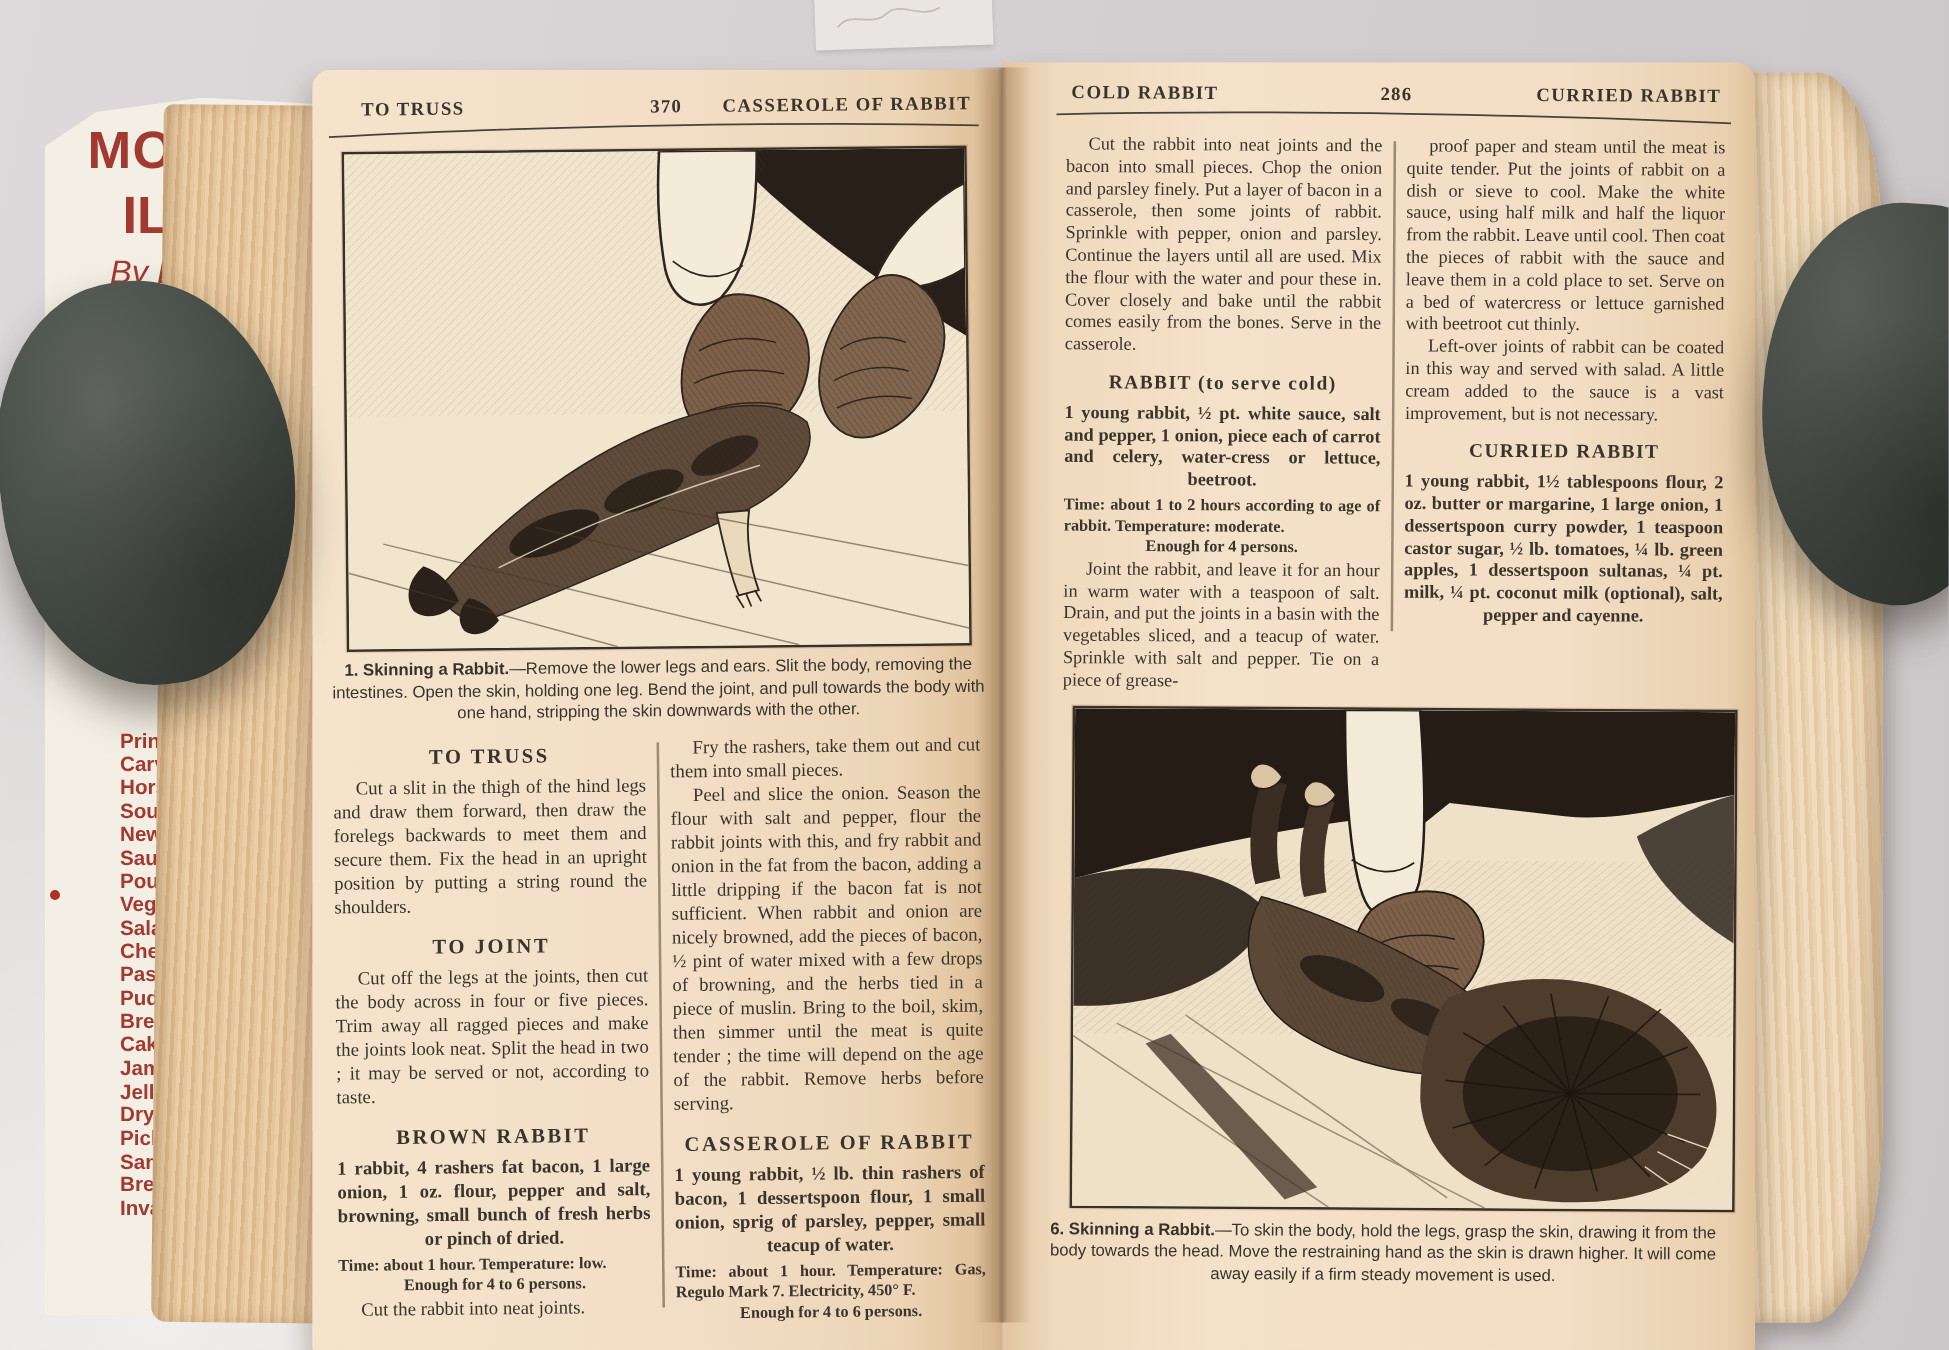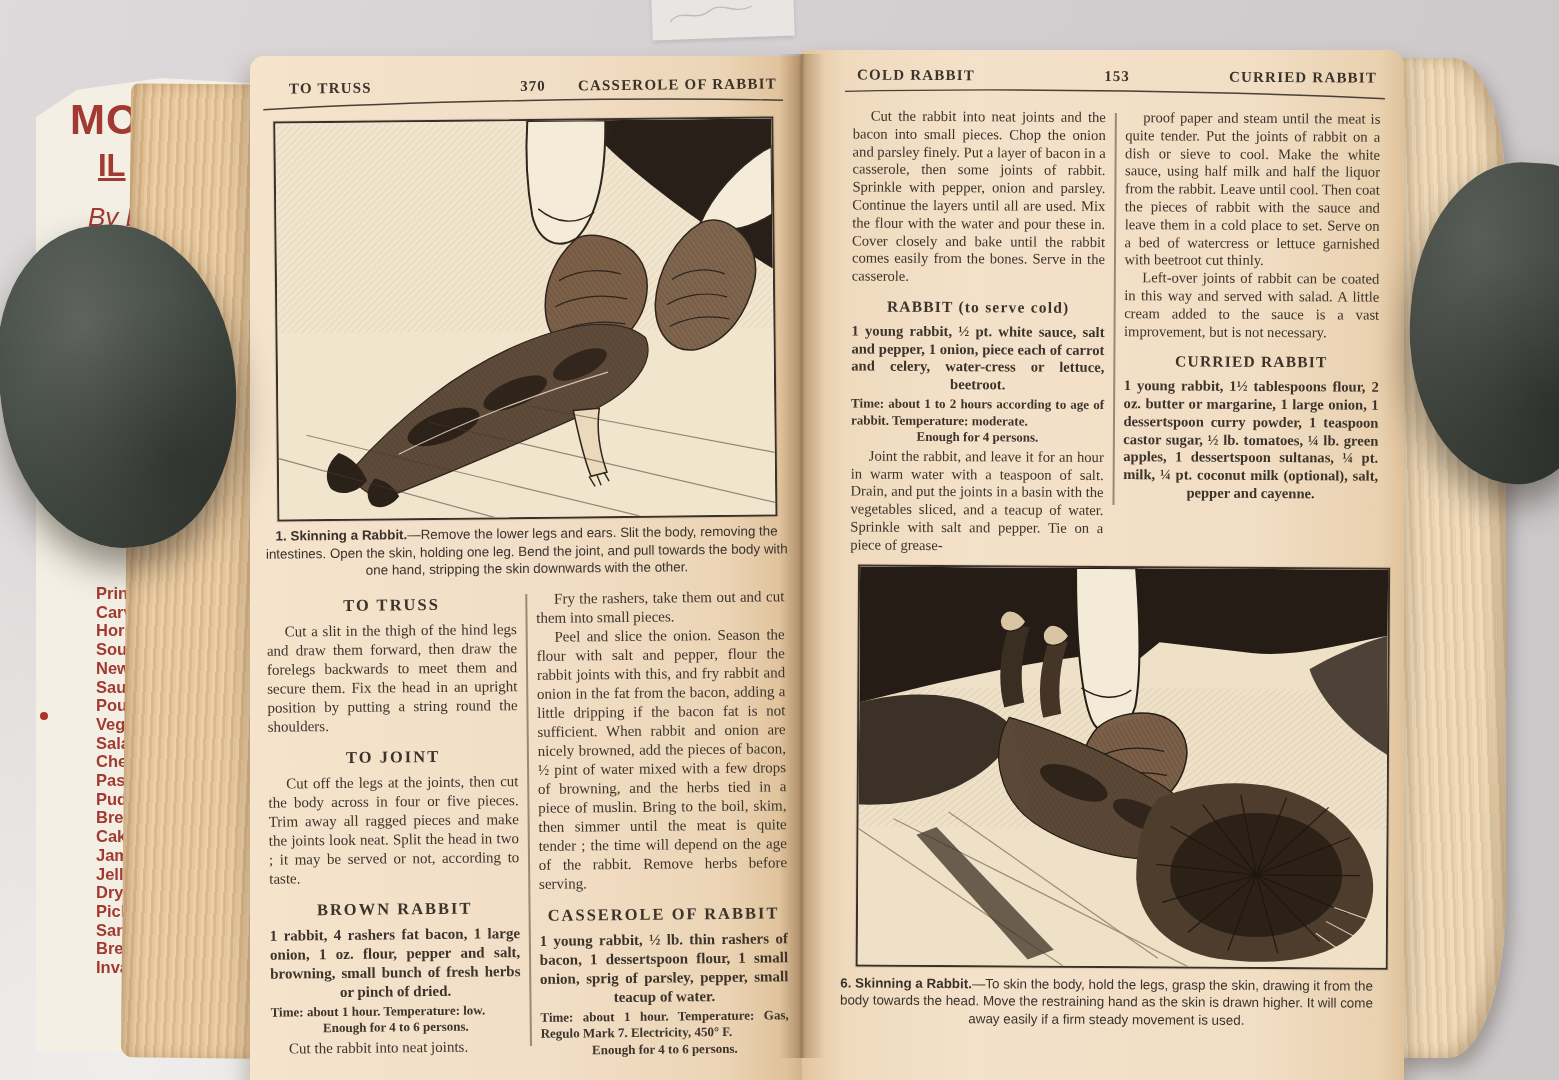--- a/index.html
+++ b/index.html
@@ -20,21 +20,21 @@
     border-radius:50% 40% 45% 55% / 48% 44% 52% 50%;transform:rotate(4deg);
     background:radial-gradient(ellipse at 30% 24%, #585e57 0%, #434942 50%, #343a34 80%, #2b302a 100%);}
   .stone::after{content:"";position:absolute;inset:0;border-radius:inherit;
     background:radial-gradient(circle at 70% 75%, rgba(0,0,0,.25) 0%, rgba(0,0,0,0) 55%);}
   
   .jacket{position:absolute;left:36px;top:78px;width:228px;height:974px;background:#f3efe4;
     clip-path:polygon(0 4%,18% 1.2%,55% 0,100% .6%,100% 100%,0 100%);
     box-shadow:-6px 10px 18px rgba(70,60,45,.3);color:#a23a31;
     font-family:"Liberation Sans",sans-serif;}
   .j-title1{position:absolute;left:34px;top:18px;font-size:42px;font-weight:bold;letter-spacing:1px;}
-  .j-title2{position:absolute;left:62px;top:70px;font-size:31px;font-weight:bold;text-decoration:underline;}
+  .j-title2{position:absolute;left:62px;top:70px;font-size:42px;font-weight:bold;}
   .j-by{position:absolute;left:52px;top:124px;font-size:26px;font-style:italic;}
   .j-sub{position:absolute;left:72px;top:456px;font-size:14px;font-weight:bold;opacity:.85;}
   .j-listhead{position:absolute;left:188px;top:486px;font-size:15px;font-weight:bold;}
   .j-list{position:absolute;left:60px;top:506px;font-size:16.5px;font-weight:bold;line-height:18.7px;white-space:nowrap;}
   .j-dot{position:absolute;left:4px;top:634px;width:8px;height:8px;border-radius:50%;background:#b03226;}
   
   .stack-left{position:absolute;left:126px;top:84px;width:140px;height:974px;transform:rotate(.6deg);
     background:repeating-linear-gradient(92deg,#eccfa7 0 3px,#dcb88c 3px 6px,#e5c79d 6px 9px);
     border-radius:8px 0 0 12px;box-shadow:inset 8px 0 14px rgba(120,85,45,.25);}
   .stack-right{position:absolute;left:1394px;top:58px;width:112px;height:1000px;
@@ -215,21 +215,21 @@
           <p class="meta-c">Enough for 4 to 6 persons.</p>
         </div>
       </div>
     </div>
   </div>
 
   <div class="page page-right">
     <div class="pgin">
       <div class="rhead">
         <span>COLD RABBIT</span>
-        <span class="pagenum">153</span>
+        <span class="pagenum">286</span>
         <span>CURRIED RABBIT</span>
       </div>
       <svg class="rule" width="540" height="12" style="margin-left:40px">
         <path d="M0,6 C170,1 400,4 540,10" stroke="#4a4039" stroke-width="1.4" fill="none"></path>
       </svg>
 
       <div class="cols">
         <div class="col colA">
           <p class="p">Cut the rabbit into neat joints and the bacon into small pieces. Chop the onion and parsley finely. Put a layer of bacon in a casserole, then some joints of rabbit. Sprinkle with pepper, onion and parsley. Continue the layers until all are used. Mix the flour with the water and pour these in. Cover closely and bake until the rabbit comes easily from the bones. Serve in the casserole.</p>
           <div class="h2 tight">RABBIT (to serve cold)</div>

